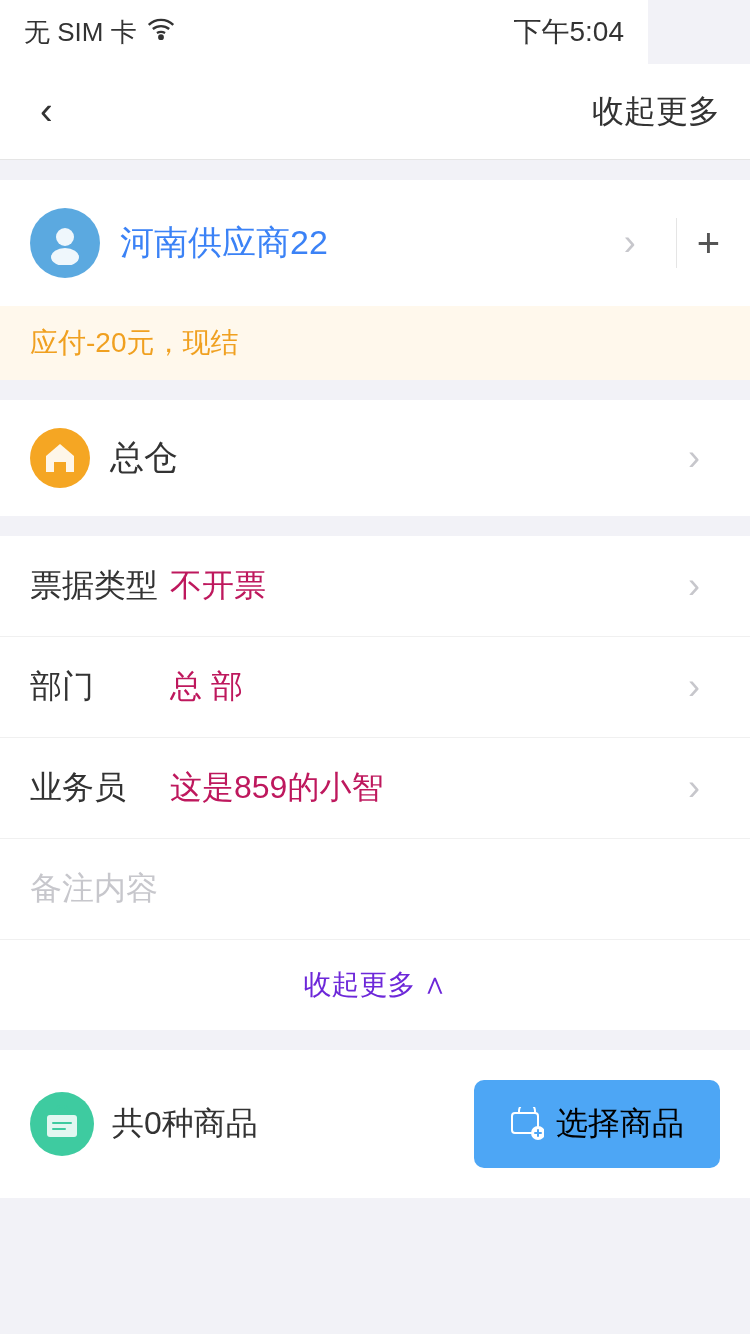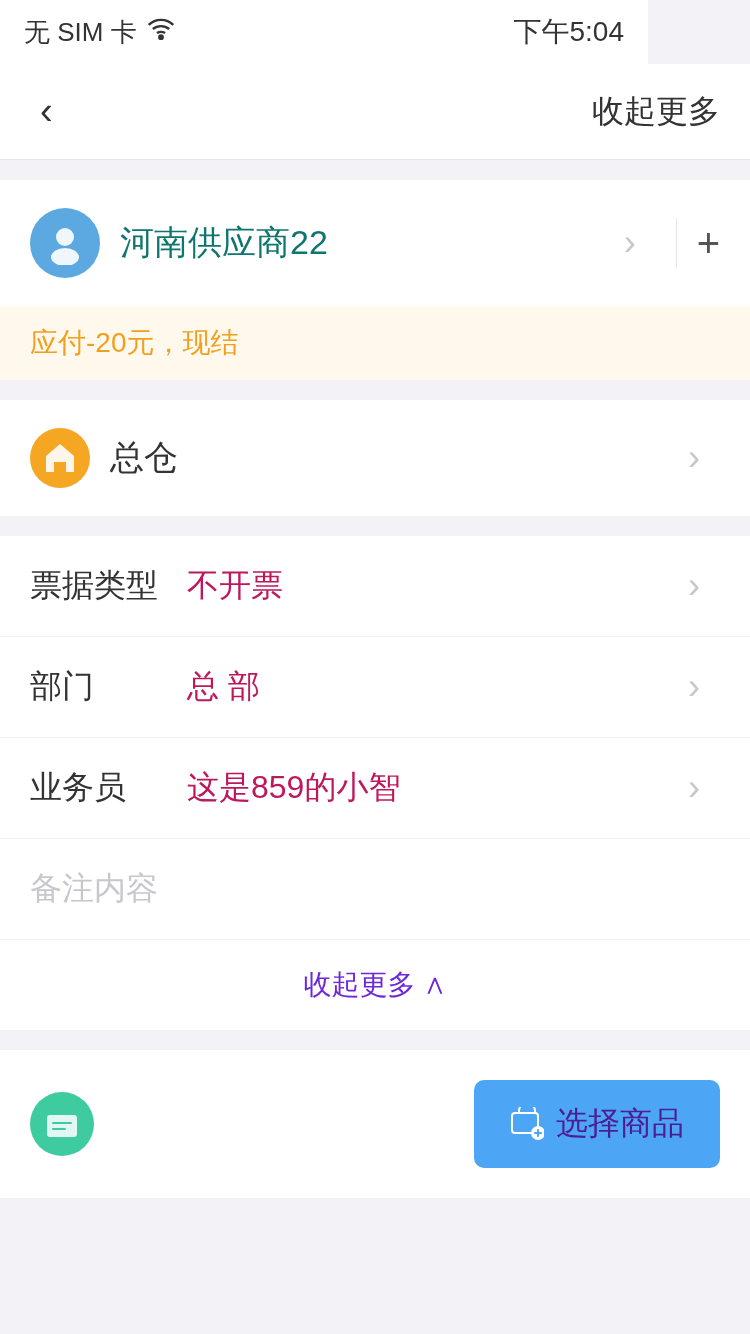--- a/index.html
+++ b/index.html
@@ -102,21 +102,21 @@
       margin-right: 20px;
       flex-shrink: 0;
     }
     .supplier-avatar svg {
       width: 44px;
       height: 44px;
     }
     .supplier-name {
       flex: 1;
       font-size: 34px;
-      color: #0f766e;
+      color: #3b82f6;
     }
     .chevron-right {
       color: #c7c7cc;
       font-size: 36px;
       margin-right: 20px;
     }
     .plus-icon {
       font-size: 40px;
       color: #555;
       font-weight: 300;
@@ -165,21 +165,20 @@
     }
 
     
     .form-row {
       display: flex;
       align-items: center;
       padding: 28px 30px;
       background: #fff;
       border-top: 1px solid #f0f0f0;
       min-height: 90px;
-      gap: 17px;
     }
     .form-label {
       font-size: 32px;
       color: #333;
       width: 140px;
       flex-shrink: 0;
     }
     .form-value {
       flex: 1;
       font-size: 32px;
@@ -230,21 +229,21 @@
     .goods-icon svg {
       width: 38px;
       height: 38px;
     }
     .goods-count {
       font-size: 32px;
       color: #333;
     }
     .select-goods-btn {
       background: #4da6f5;
-      color: #4c1d95;
+      color: #000000;
       border: none;
       border-radius: 10px;
       padding: 22px 36px;
       font-size: 32px;
       display: flex;
       align-items: center;
       gap: 12px;
       cursor: pointer;
       margin-left: 32px;
     }
@@ -349,20 +348,21 @@
 
 <div class="footer-section">
   <div class="goods-info">
     <div class="goods-icon">
       <svg viewBox="0 0 38 38" fill="none">
         <rect x="4" y="10" width="30" height="22" rx="3" fill="#fff" opacity="0.85"></rect>
         <path d="M12 10V8a7 7 0 0114 0v2" stroke="#3ecba0" stroke-width="2.5" fill="none"></path>
         <path d="M10 18h18M10 24h12" stroke="#3ecba0" stroke-width="2" stroke-linecap="round"></path>
       </svg>
     </div>
+    <span class="goods-count">共0种商品</span>
   </div>
   <button class="select-goods-btn">
     <svg viewBox="0 0 34 34" fill="none">
       <rect x="2" y="6" width="26" height="20" rx="3" fill="none" stroke="#fff" stroke-width="2"></rect>
       <path d="M9 6V4a8 8 0 0116 0v2" stroke="#fff" stroke-width="2" fill="none"></path>
       <circle cx="28" cy="26" r="7" fill="#fff"></circle>
       <path d="M25 26h6M28 23v6" stroke="#4da6f5" stroke-width="2" stroke-linecap="round"></path>
     </svg>
     <span>选择商品</span>
   </button>

